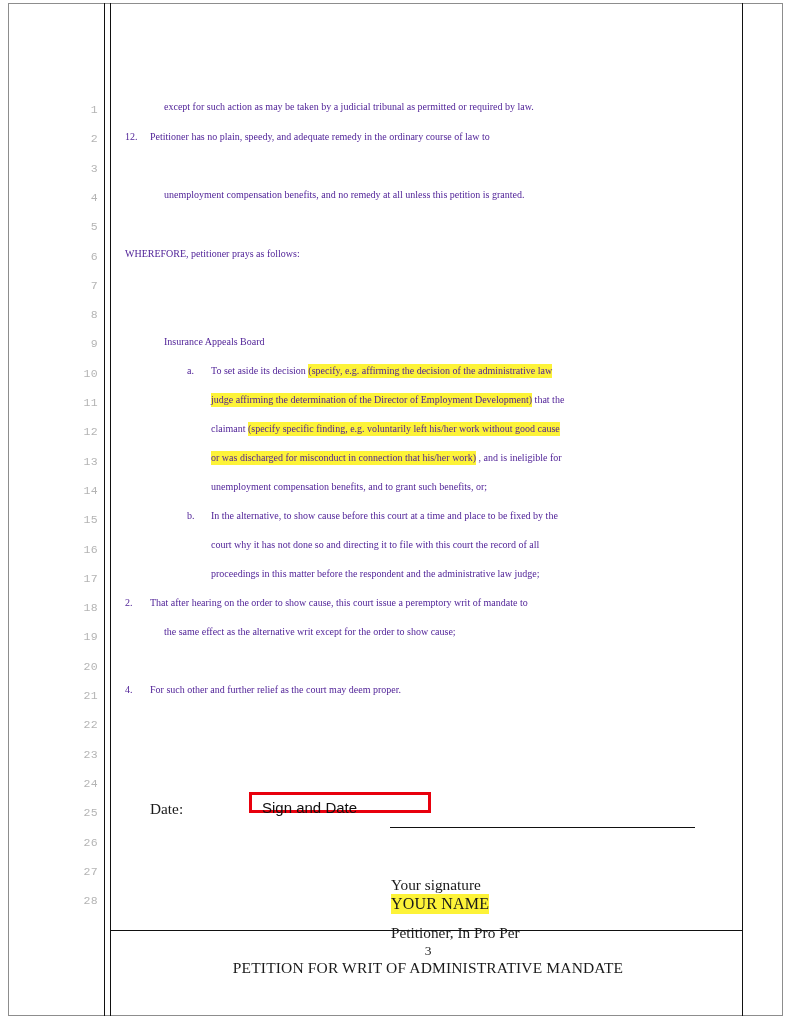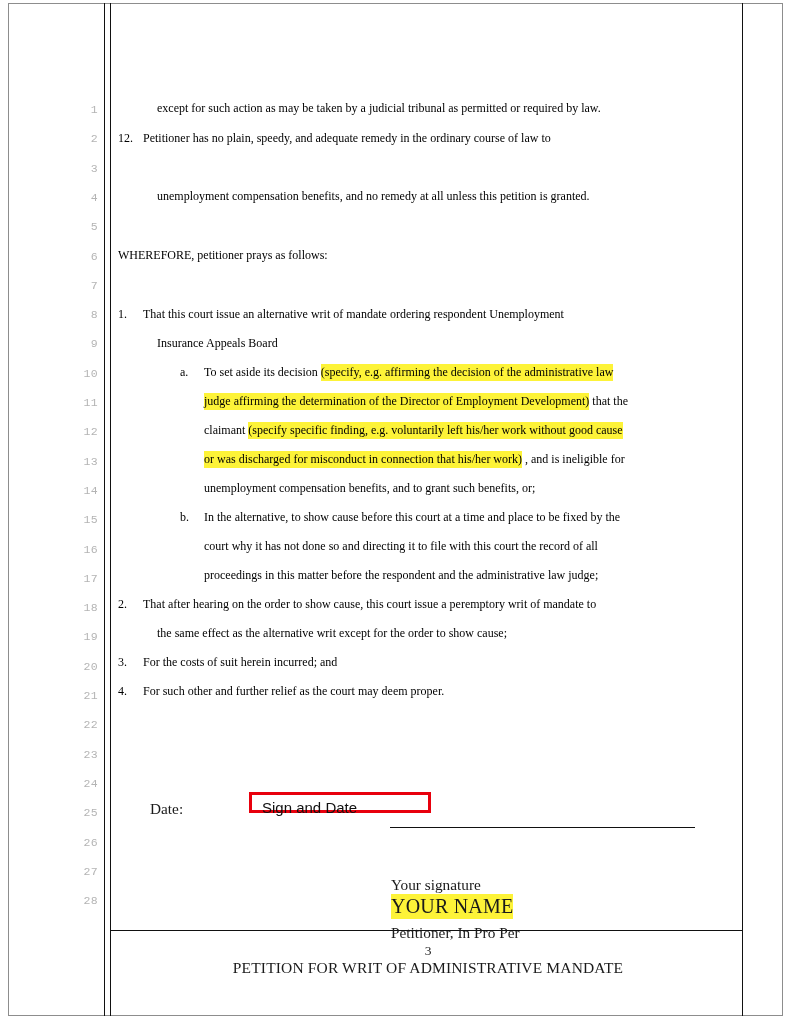--- a/index.html
+++ b/index.html
@@ -85,26 +85,26 @@
   #body-col {
     position: absolute;
     left: 118px;
     top: 0;
     width: 620px;
     height: 1024px;
   }
 
   .tline {
     position: absolute;
-    left: 0;
+    left: 7px;
     width: 620px;
-    font-size: 12px;
+    font-size: 10px;
     line-height: 1.0;
     white-space: nowrap;
-    color: #000000;
+    color: #4c1d95;
   }
 
   
   .ind-0  { padding-left: 0px; }
   .ind-num{ padding-left: 0px; }
   .ind-1  { padding-left: 39px; }
   .ind-2  { padding-left: 62px; }
   .ind-3  { padding-left: 86px; }
 
   .marker {
@@ -167,21 +167,21 @@
     position: absolute;
     left: 273px;
     font-size: 15.3px;
     line-height: 1;
     white-space: nowrap;
     margin-top: 44px;
   }
   #sig-your-signature { top: 833px; }
   #sig-your-name {
     top: 852px;
-    font-size: 20px;
+    font-size: 16px;
     letter-spacing: 0.2px;
   }
   #sig-petitioner { top: 881px; text-align: right; }
 
   
   #footer-page-number {
     position: absolute;
     left: 118px;
     top: 944px;
     width: 620px;
@@ -246,23 +246,20 @@
 
     <div class="tline ind-1" style="top:102px">except for such action as may be taken by a judicial tribunal as permitted or required by law.</div>
 
     <div class="tline ind-num" style="top:132px">
       <span class="marker">12.</span><span>Petitioner has no plain, speedy, and adequate remedy in the ordinary course of law to</span>
     </div>
     <div class="tline ind-1" style="top:190px">unemployment compensation benefits, and no remedy at all unless this petition is granted.</div>
 
     <div class="tline ind-0" style="top:249px">WHEREFORE, petitioner prays as follows:</div>
 
-    <div class="tline ind-num" style="top:308px">
-      <span class="marker">1.</span><span>That this court issue an alternative writ of mandate ordering respondent Unemployment</span>
-    </div>
     <div class="tline ind-1" style="top:337px">Insurance Appeals Board</div>
 
     <div class="tline ind-2" style="top:366px">
       <span class="marker-sub">a.</span><span>To set aside its decision </span><span class="hl">(specify, e.g. affirming the decision of the administrative law</span>
     </div>
     <div class="tline ind-3" style="top:395px">
       <span class="hl">judge affirming the determination of the Director of Employment Development)</span><span> that the</span>
     </div>
     <div class="tline ind-3" style="top:424px">
       <span>claimant </span><span class="hl">(specify specific finding, e.g. voluntarily left his/her work without good cause</span>
@@ -276,23 +273,20 @@
       <span class="marker-sub">b.</span><span>In the alternative, to show cause before this court at a time and place to be fixed by the</span>
     </div>
     <div class="tline ind-3" style="top:540px">court why it has not done so and directing it to file with this court the record of all</div>
     <div class="tline ind-3" style="top:569px">proceedings in this matter before the respondent and the administrative law judge;</div>
 
     <div class="tline ind-num" style="top:598px">
       <span class="marker">2.</span><span>That after hearing on the order to show cause, this court issue a peremptory writ of mandate to</span>
     </div>
     <div class="tline ind-1" style="top:627px">the same effect as the alternative writ except for the order to show cause;</div>
 
-    <div class="tline ind-num" style="top:656px">
-      <span class="marker">3.</span><span>For the costs of suit herein incurred; and</span>
-    </div>
 
     <div class="tline ind-num" style="top:685px">
       <span class="marker">4.</span><span>For such other and further relief as the court may deem proper.</span>
     </div>
 
     <div id="date-label">Date:</div>
 
     <div id="sign-and-date-box">
       <span id="sign-and-date-text">Sign and Date</span>
     </div>

